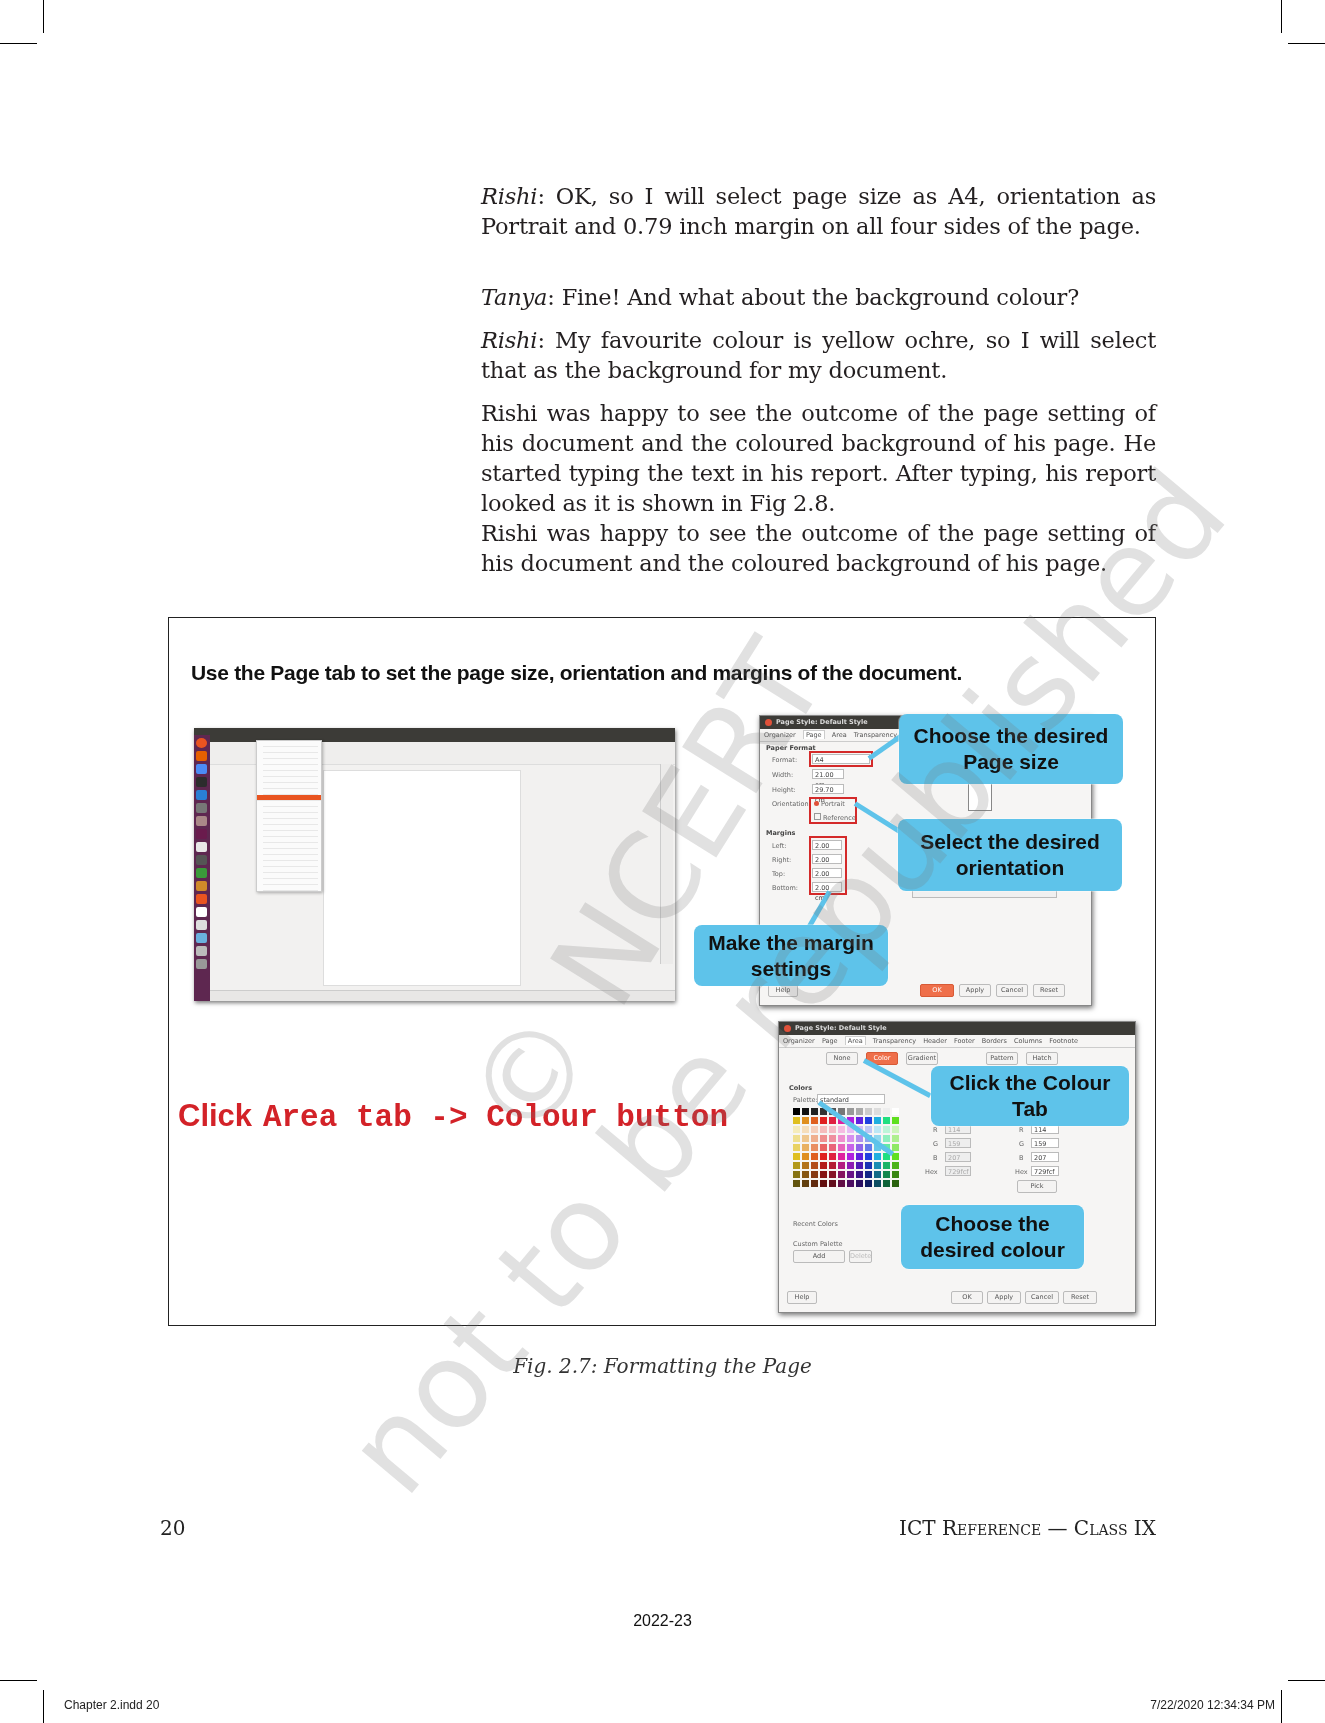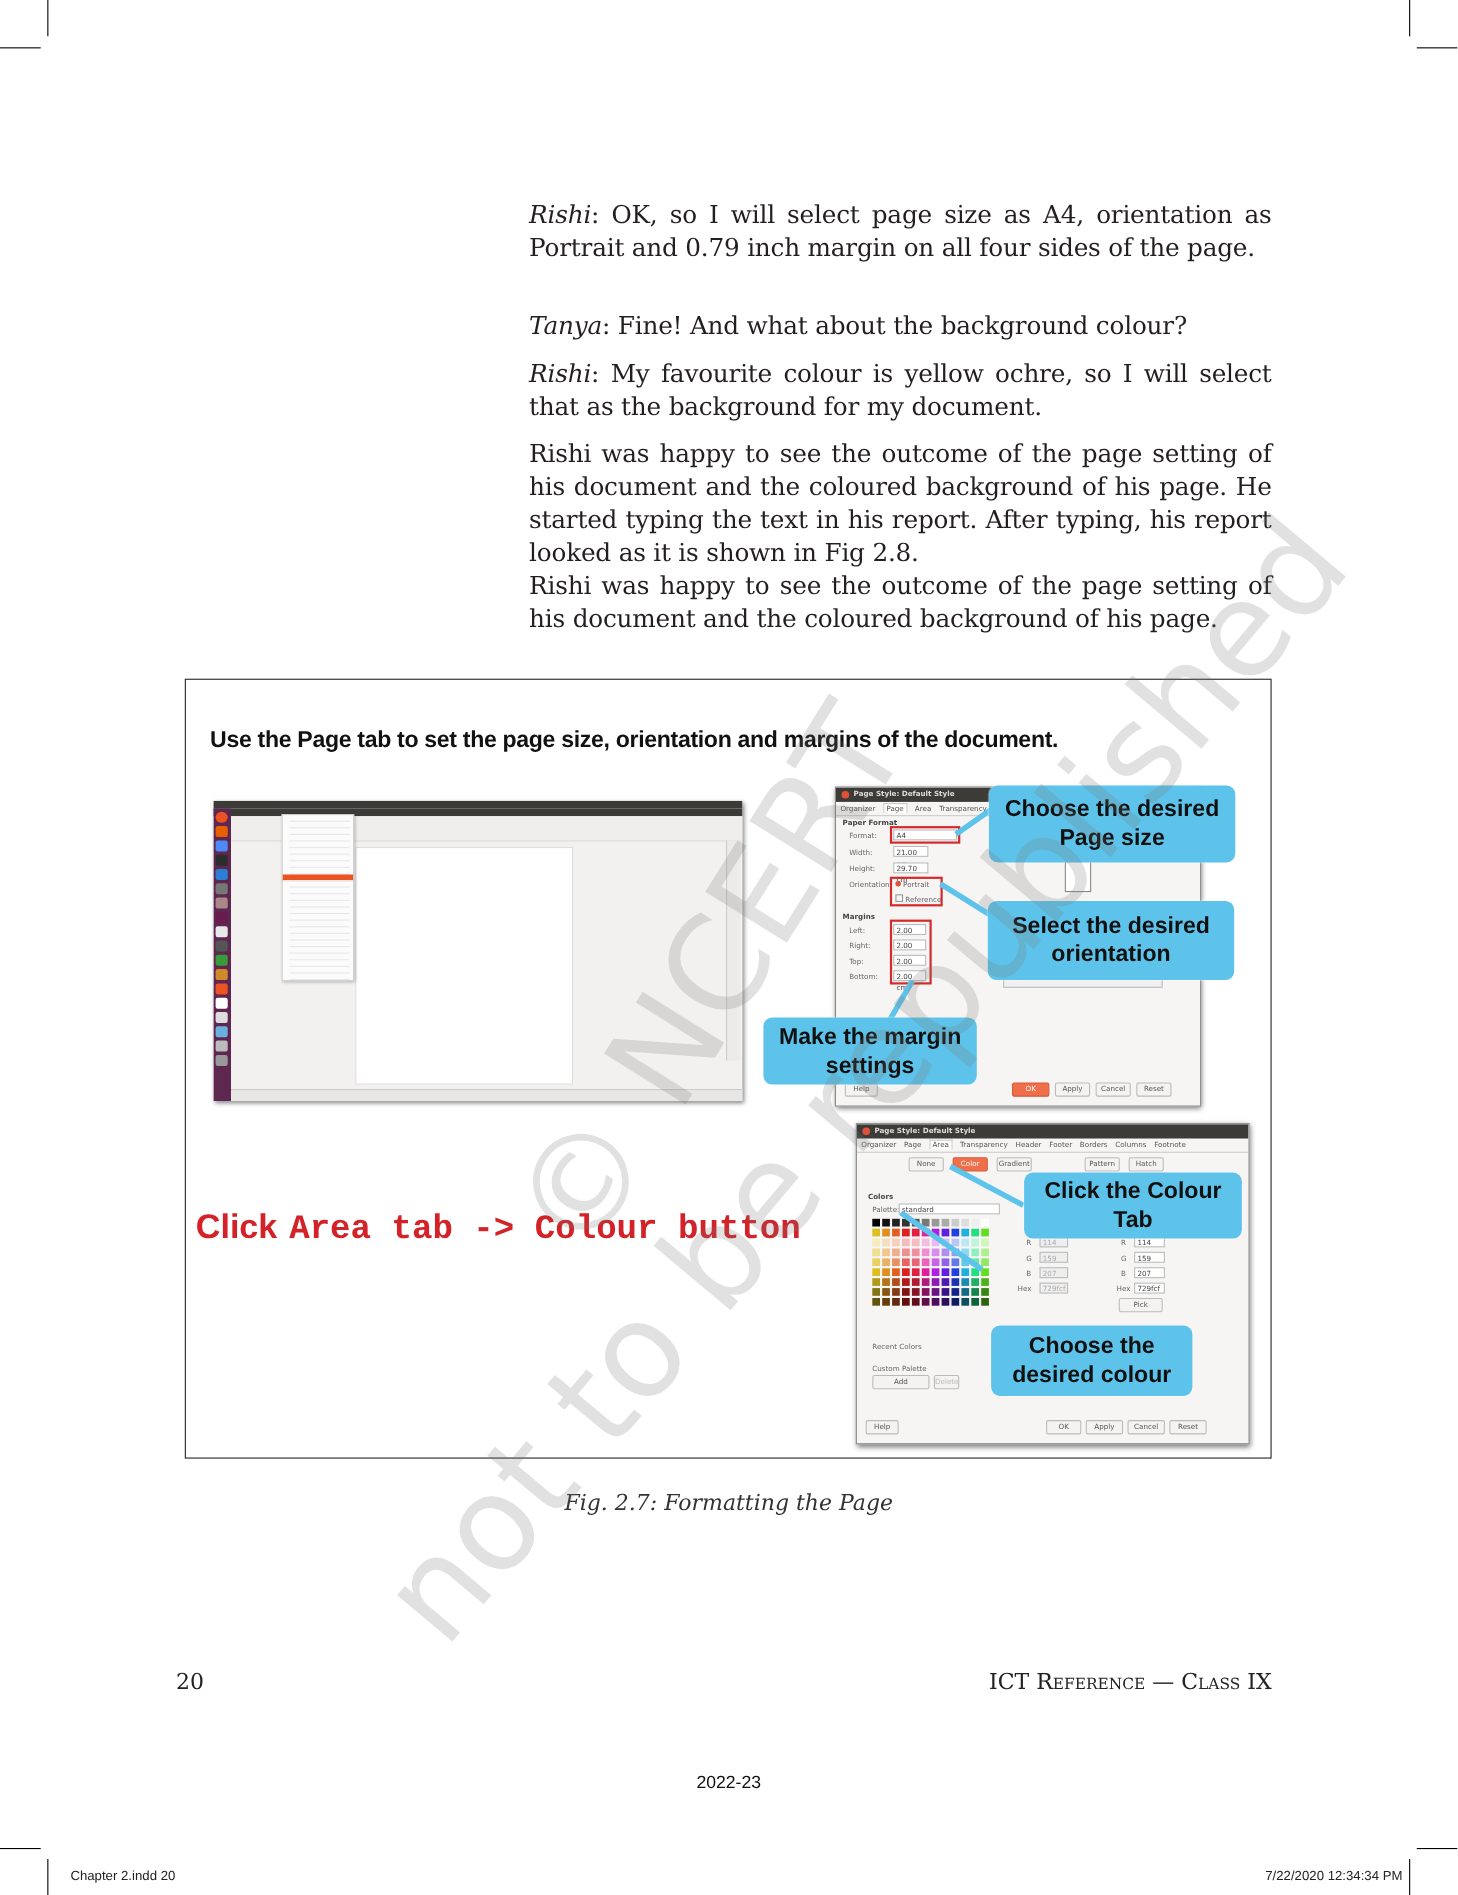--- a/index.html
+++ b/index.html
@@ -193,21 +193,21 @@
       <span>Footnote</span>
     </div>
     <div class="dlg-btn" style="left:47px;top:30px;width:32px;">None</div>
     <div class="dlg-btn primary" style="left:87px;top:30px;width:32px;">Color</div>
     <div class="dlg-btn" style="left:127px;top:30px;width:32px;">Gradient</div>
     <div class="dlg-btn" style="left:167px;top:46px;width:32px;">Bitmap</div>
     <div class="dlg-btn" style="left:207px;top:30px;width:32px;">Pattern</div>
     <div class="dlg-btn" style="left:247px;top:30px;width:32px;">Hatch</div>
     <div class="dlg-field-label" style="left:10px;top:62px;font-weight:bold;color:#444;">Colors</div>
     <div class="dlg-field-label" style="left:14px;top:74px;">Palette:</div>
-    <div class="dlg-input" style="left:38px;top:72px;width:92px;">standard</div>
+    <div class="dlg-input" style="left:38px;top:72px;width:68px;">standard</div>
     <div class="palette" id="palette" style="left:14px;top:86px;">
         <div style="background: rgb(0, 0, 0);"></div>
         <div style="background: rgb(17, 17, 17);"></div>
         <div style="background: rgb(34, 34, 34);"></div>
         <div style="background: rgb(51, 51, 51);"></div>
         <div style="background: rgb(85, 85, 85);"></div>
         <div style="background: rgb(119, 119, 119);"></div>
         <div style="background: rgb(153, 153, 153);"></div>
         <div style="background: rgb(170, 170, 170);"></div>
         <div style="background: rgb(204, 204, 204);"></div>

